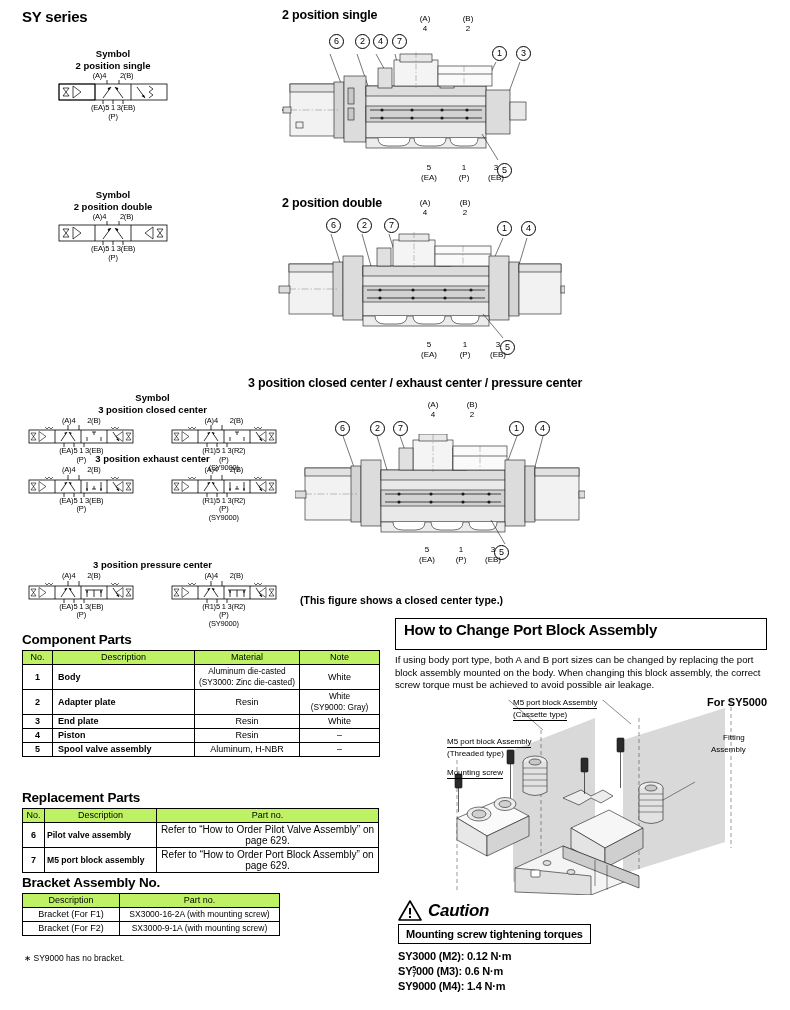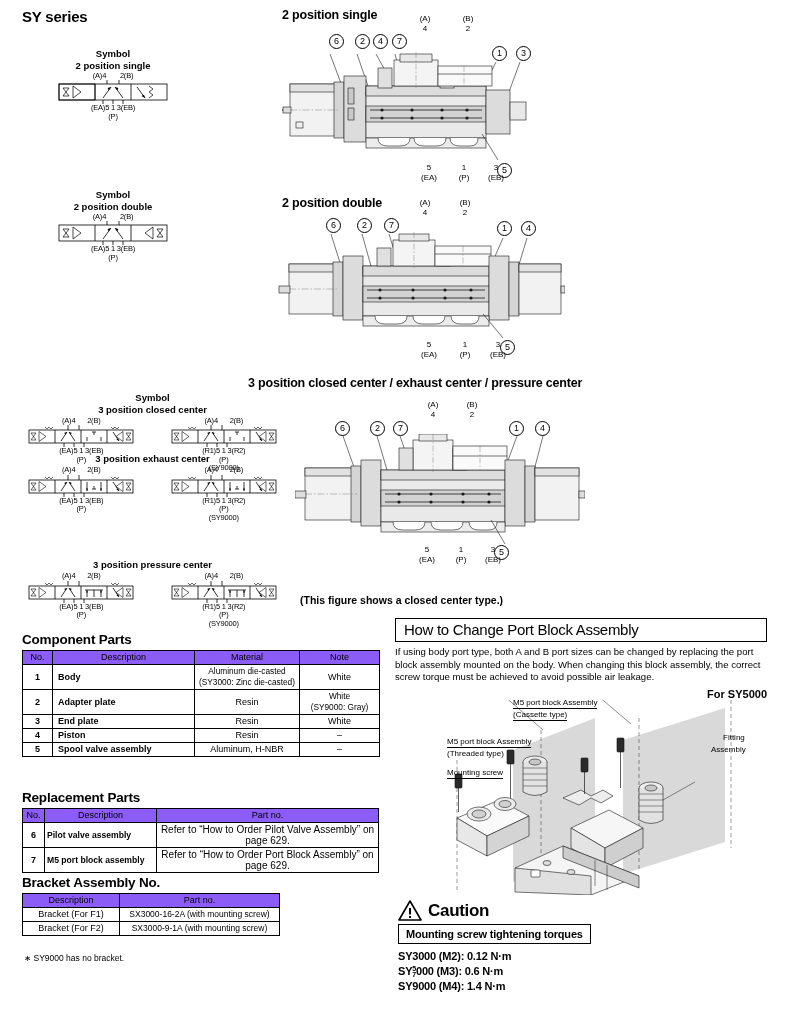--- a/index.html
+++ b/index.html
@@ -50,35 +50,35 @@
   
   .abtop { position:absolute; font-size:8px; text-align:center; width:26px; line-height:9.5px; }
 
   
   .tbl-title { font-size:13.5px; font-weight:bold; margin:0 0 3px 0; letter-spacing:-0.2px; }
   table.dt { border-collapse:collapse; font-size:9px; }
   table.dt th, table.dt td {
     border:1px solid #000; padding:1px 3px; text-align:center; vertical-align:middle;
     line-height:11px;
   }
-  table.dt th { background:#8b5cf6; font-weight:normal; }
+  table.dt th { background:#bef264; font-weight:normal; }
   table.dt td.desc { text-align:left; font-weight:bold; padding-left:5px; }
   table.dt td.no { font-weight:bold; }
   table.dt td.partno { font-size:10px; }
 
   #component-parts { position:absolute; left:22px; top:632px; }
   #replacement-parts { position:absolute; left:22px; top:790px; }
   #bracket-assembly { position:absolute; left:22px; top:875px; }
   #bracket-note { position:absolute; left:24px; top:953px; font-size:8.5px; }
 
   
   #right-panel { position:absolute; left:395px; top:618px; width:372px; }
   #howto-bar {
-    border:1.5px solid #000; padding:2px 8px 3px 8px;
-    font-size:15px; font-weight:normal; letter-spacing:-0.3px;
+    border:1.5px solid #000; padding:2px 8px 11px 8px;
+    font-size:15px; font-weight:bold; letter-spacing:-0.3px;
     display:inline-block; width:100%;
   }
   #howto-body { font-size:9.6px; line-height:12.6px; margin-top:4px; }
   #for-sy5000 { font-size:11px; font-weight:bold; margin-top:4px;text-align:right; }
 
   
   #exploded { position:absolute; left:395px; top:700px; width:375px; height:190px; }
   .exp-label { position:absolute; font-size:8px; line-height:10px; white-space:nowrap; }
   .exp-label.ul { border-bottom:1px solid #000; padding-bottom:0px; }
 
@@ -919,21 +919,21 @@
 
   <div class="exp-label ul" style="left:513px; top:698px;">M5 port block Assembly</div>
   <div class="exp-label ul" style="left:513px; top:710px;">(Cassette type)</div>
 
   <div class="exp-label ul" style="left:447px; top:768px;">Mounting screw</div>
 
   <div class="exp-label" style="left:723px; top:733px;">Fitting</div>
   <div class="exp-label" style="left:711px; top:745px;">Assembly</div>
 
   <div id="caution-wrap">
-    <div style="display:flex; align-items:center; gap:6px;">
+    <div style="display:flex; align-items:center; gap:6px;font-style:italic;">
       <svg width="24" height="21" viewBox="0 0 24 21">
         <path d="M12 1 L23 20 L1 20 Z" fill="none" stroke="#000" stroke-width="1.6" stroke-linejoin="round"></path>
         <rect x="11" y="8" width="2" height="6.5" fill="#000"></rect>
         <rect x="11" y="16" width="2" height="2" fill="#000"></rect>
       </svg>
       <div id="caution-title">Caution</div>
     </div>
     <div id="caution-box">Mounting screw tightening torques</div>
     <div id="torque-list">
       <div>

